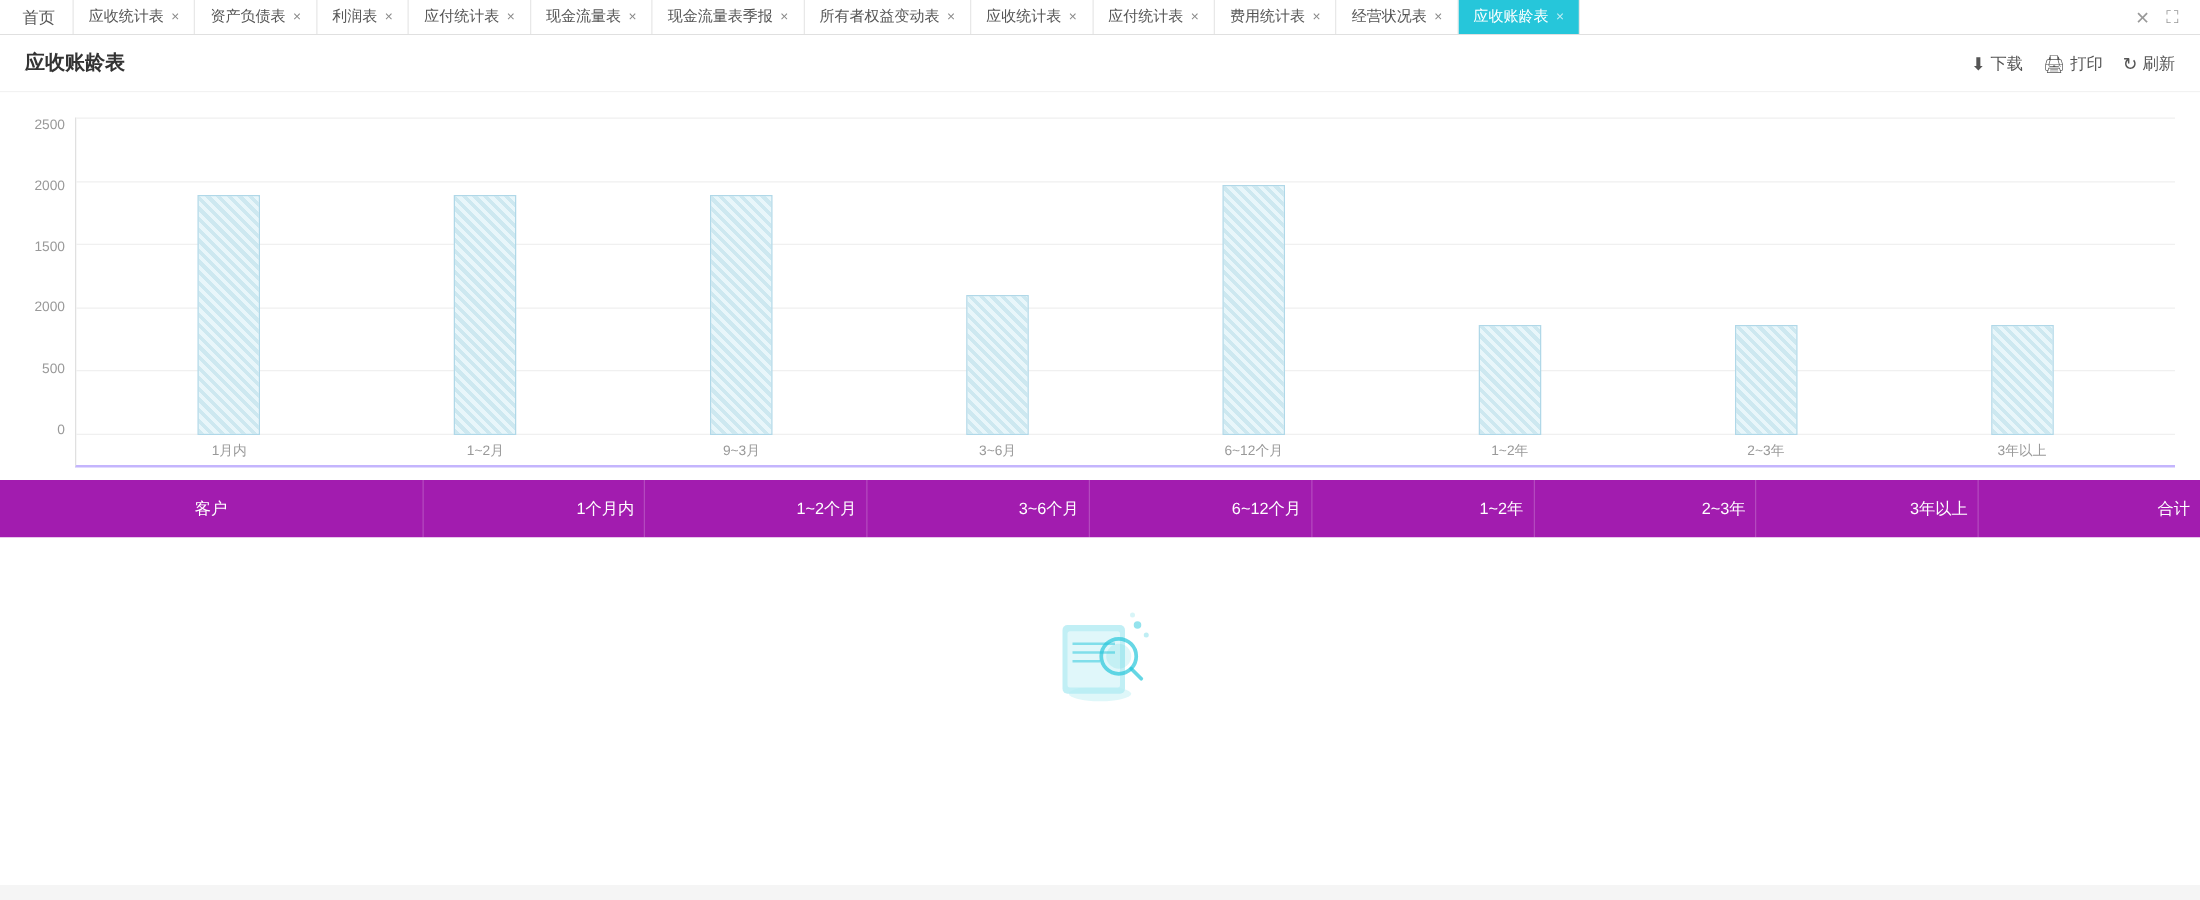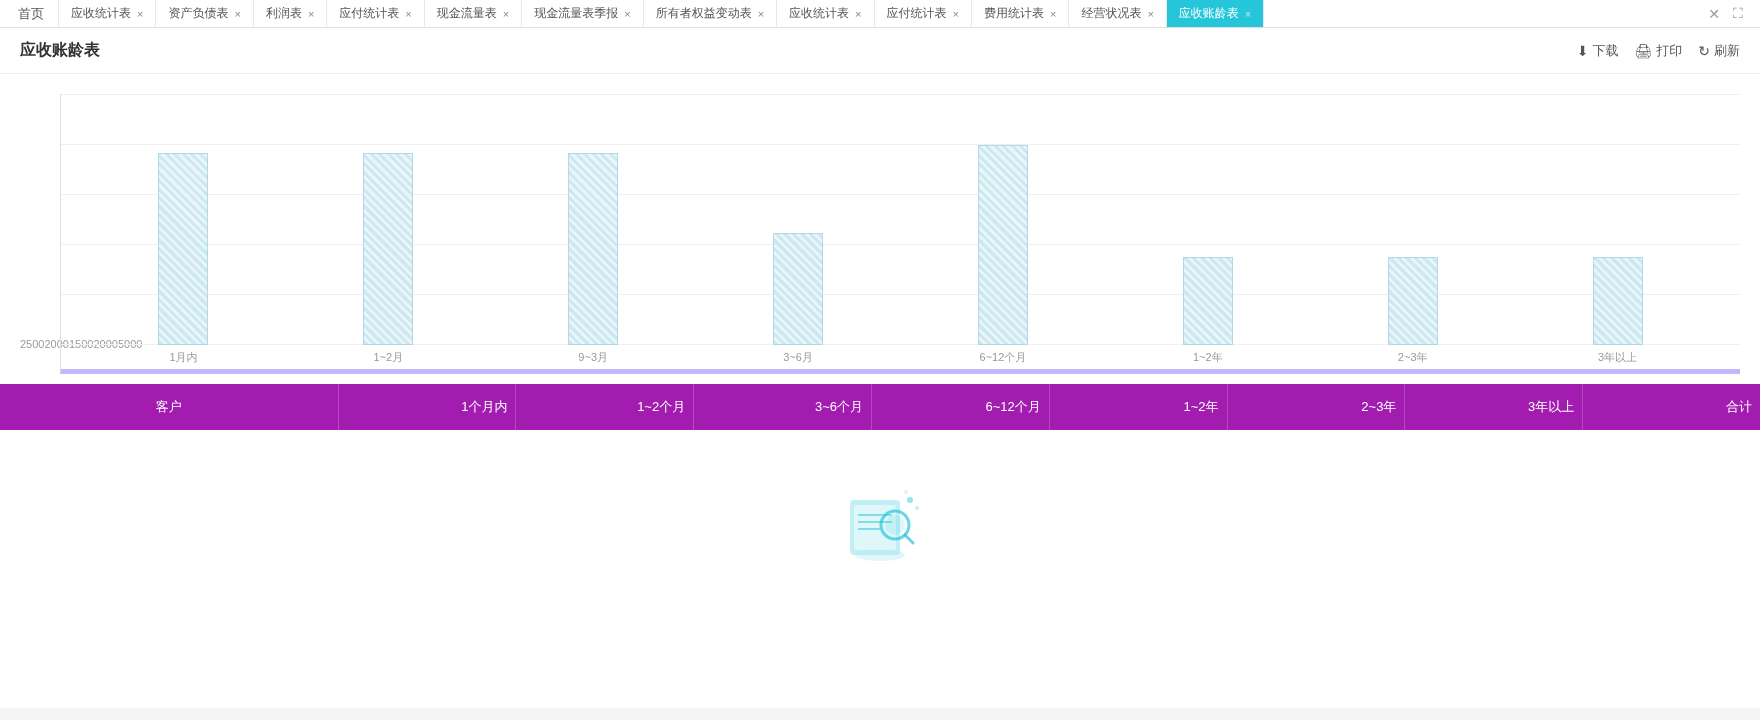--- a/index.html
+++ b/index.html
@@ -104,36 +104,36 @@
 
     .chart-wrapper {
       position: relative;
       width: 100%;
       height: 280px;
       display: flex;
     }
 
     .y-axis {
       display: flex;
-      flex-direction: row;
+      flex-direction: column;
       justify-content: space-between;
       align-items: flex-end;
       padding-right: 8px;
       padding-bottom: 24px;
       font-size: 11px;
       color: #999;
       width: 40px;
       flex-shrink: 0;
     }
 
     .chart-inner {
       flex: 1;
       position: relative;
       border-left: 1px solid #e0e0e0;
-      border-bottom: 5px solid #c4b5fd;
+      border-bottom: 2px solid #c4b5fd;
       padding-bottom: 24px;
     }
 
     .grid-lines {
       position: absolute;
       top: 0;
       left: 0;
       right: 0;
       bottom: 24px;
       display: flex;

